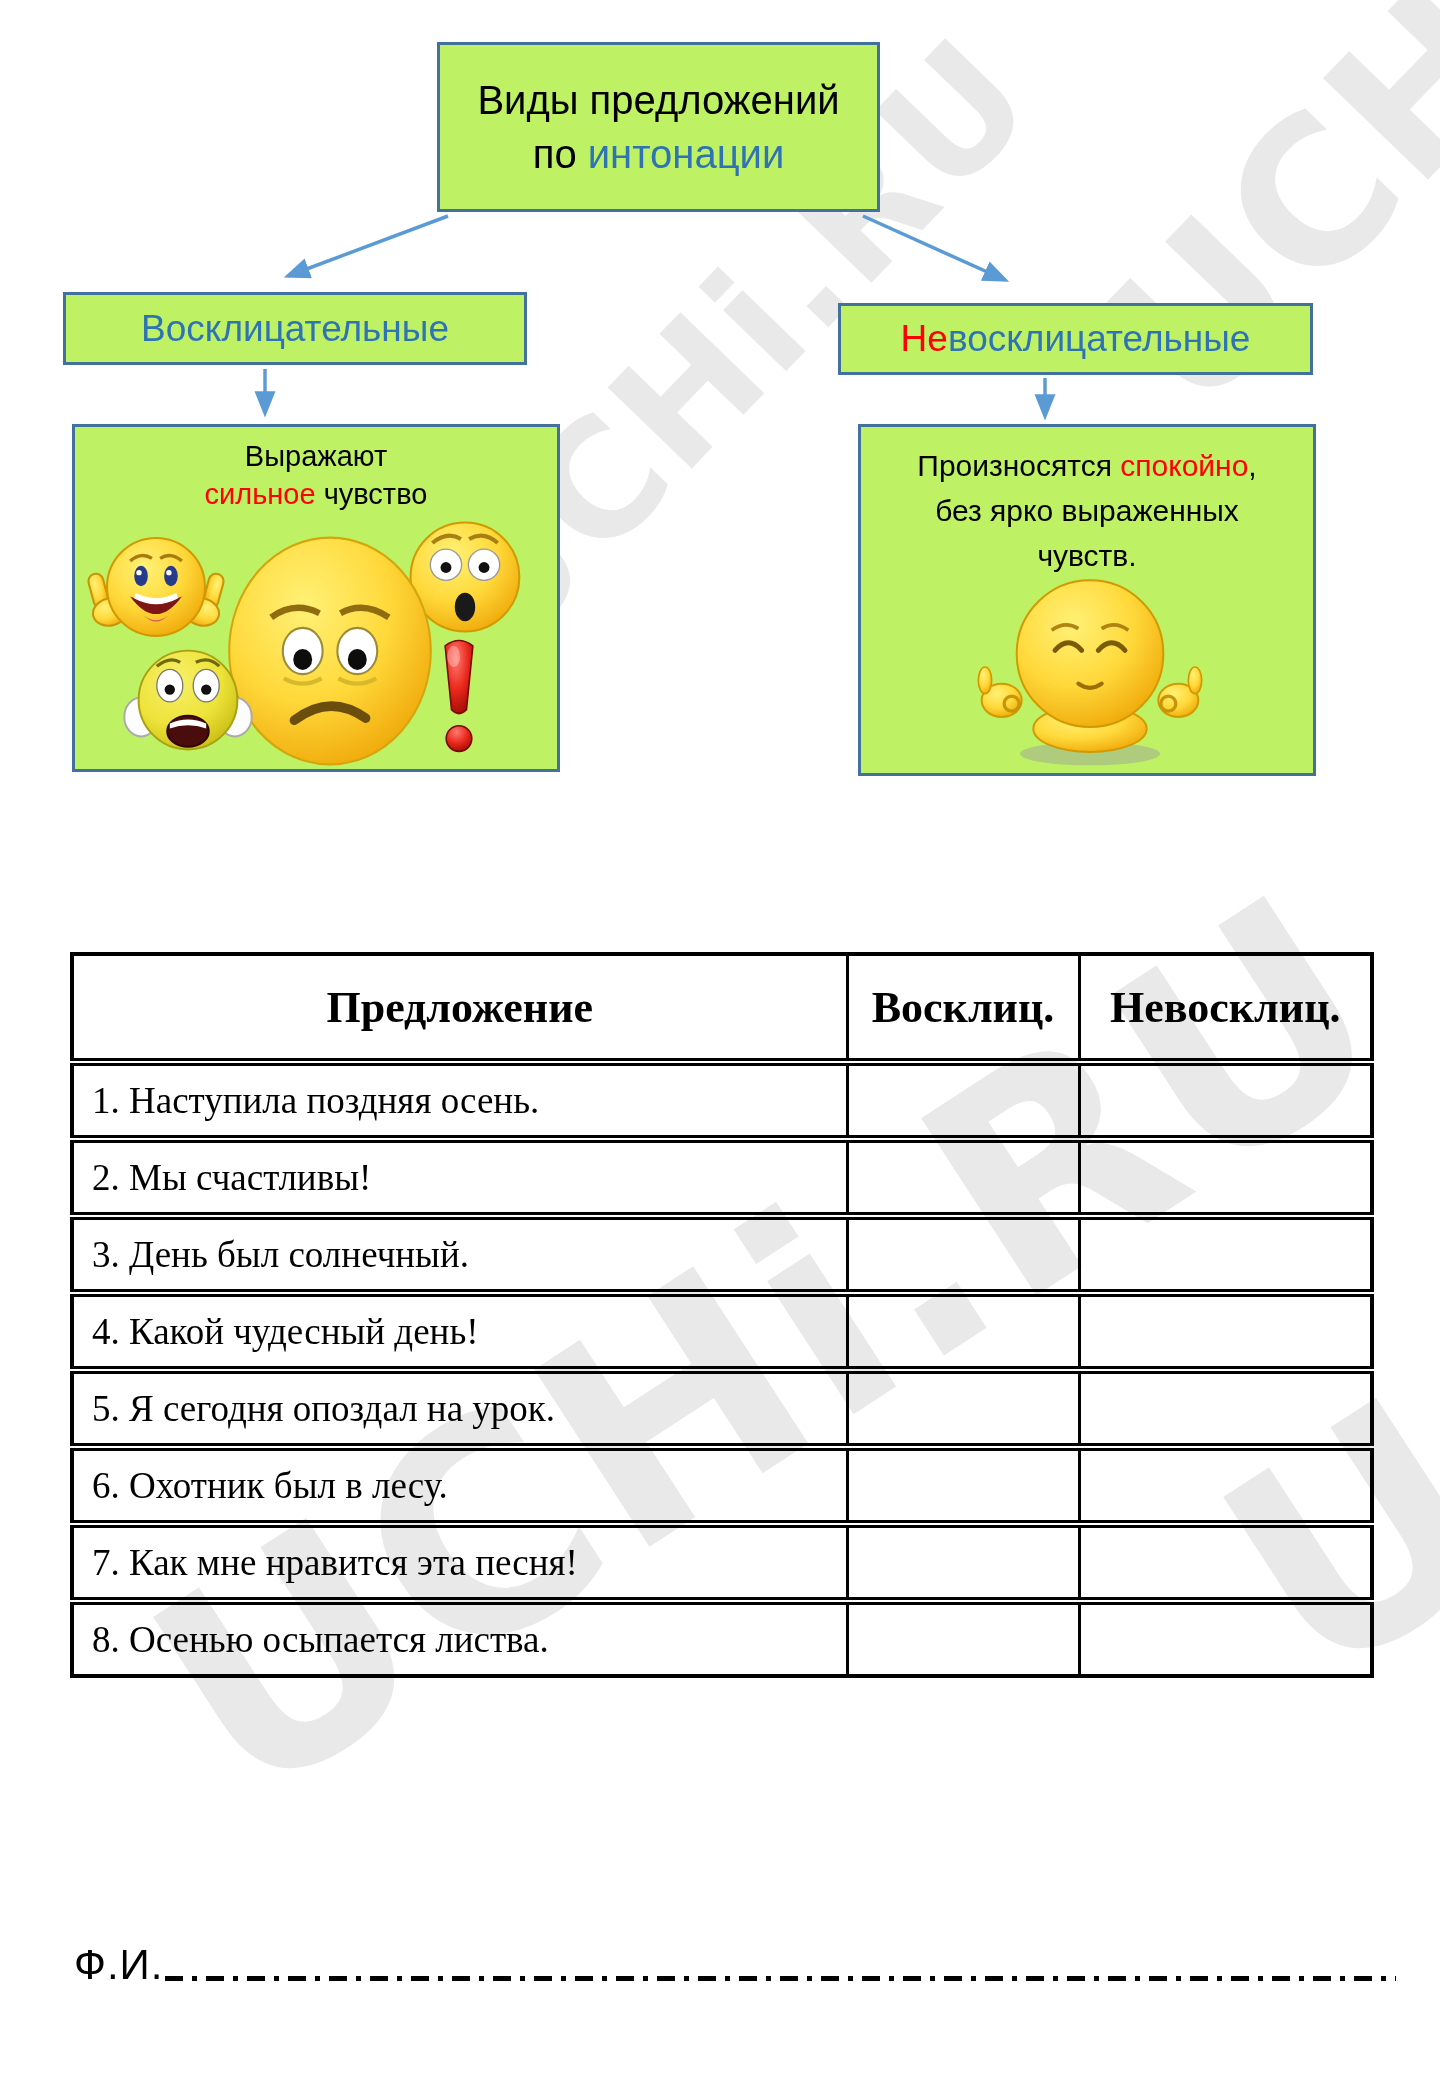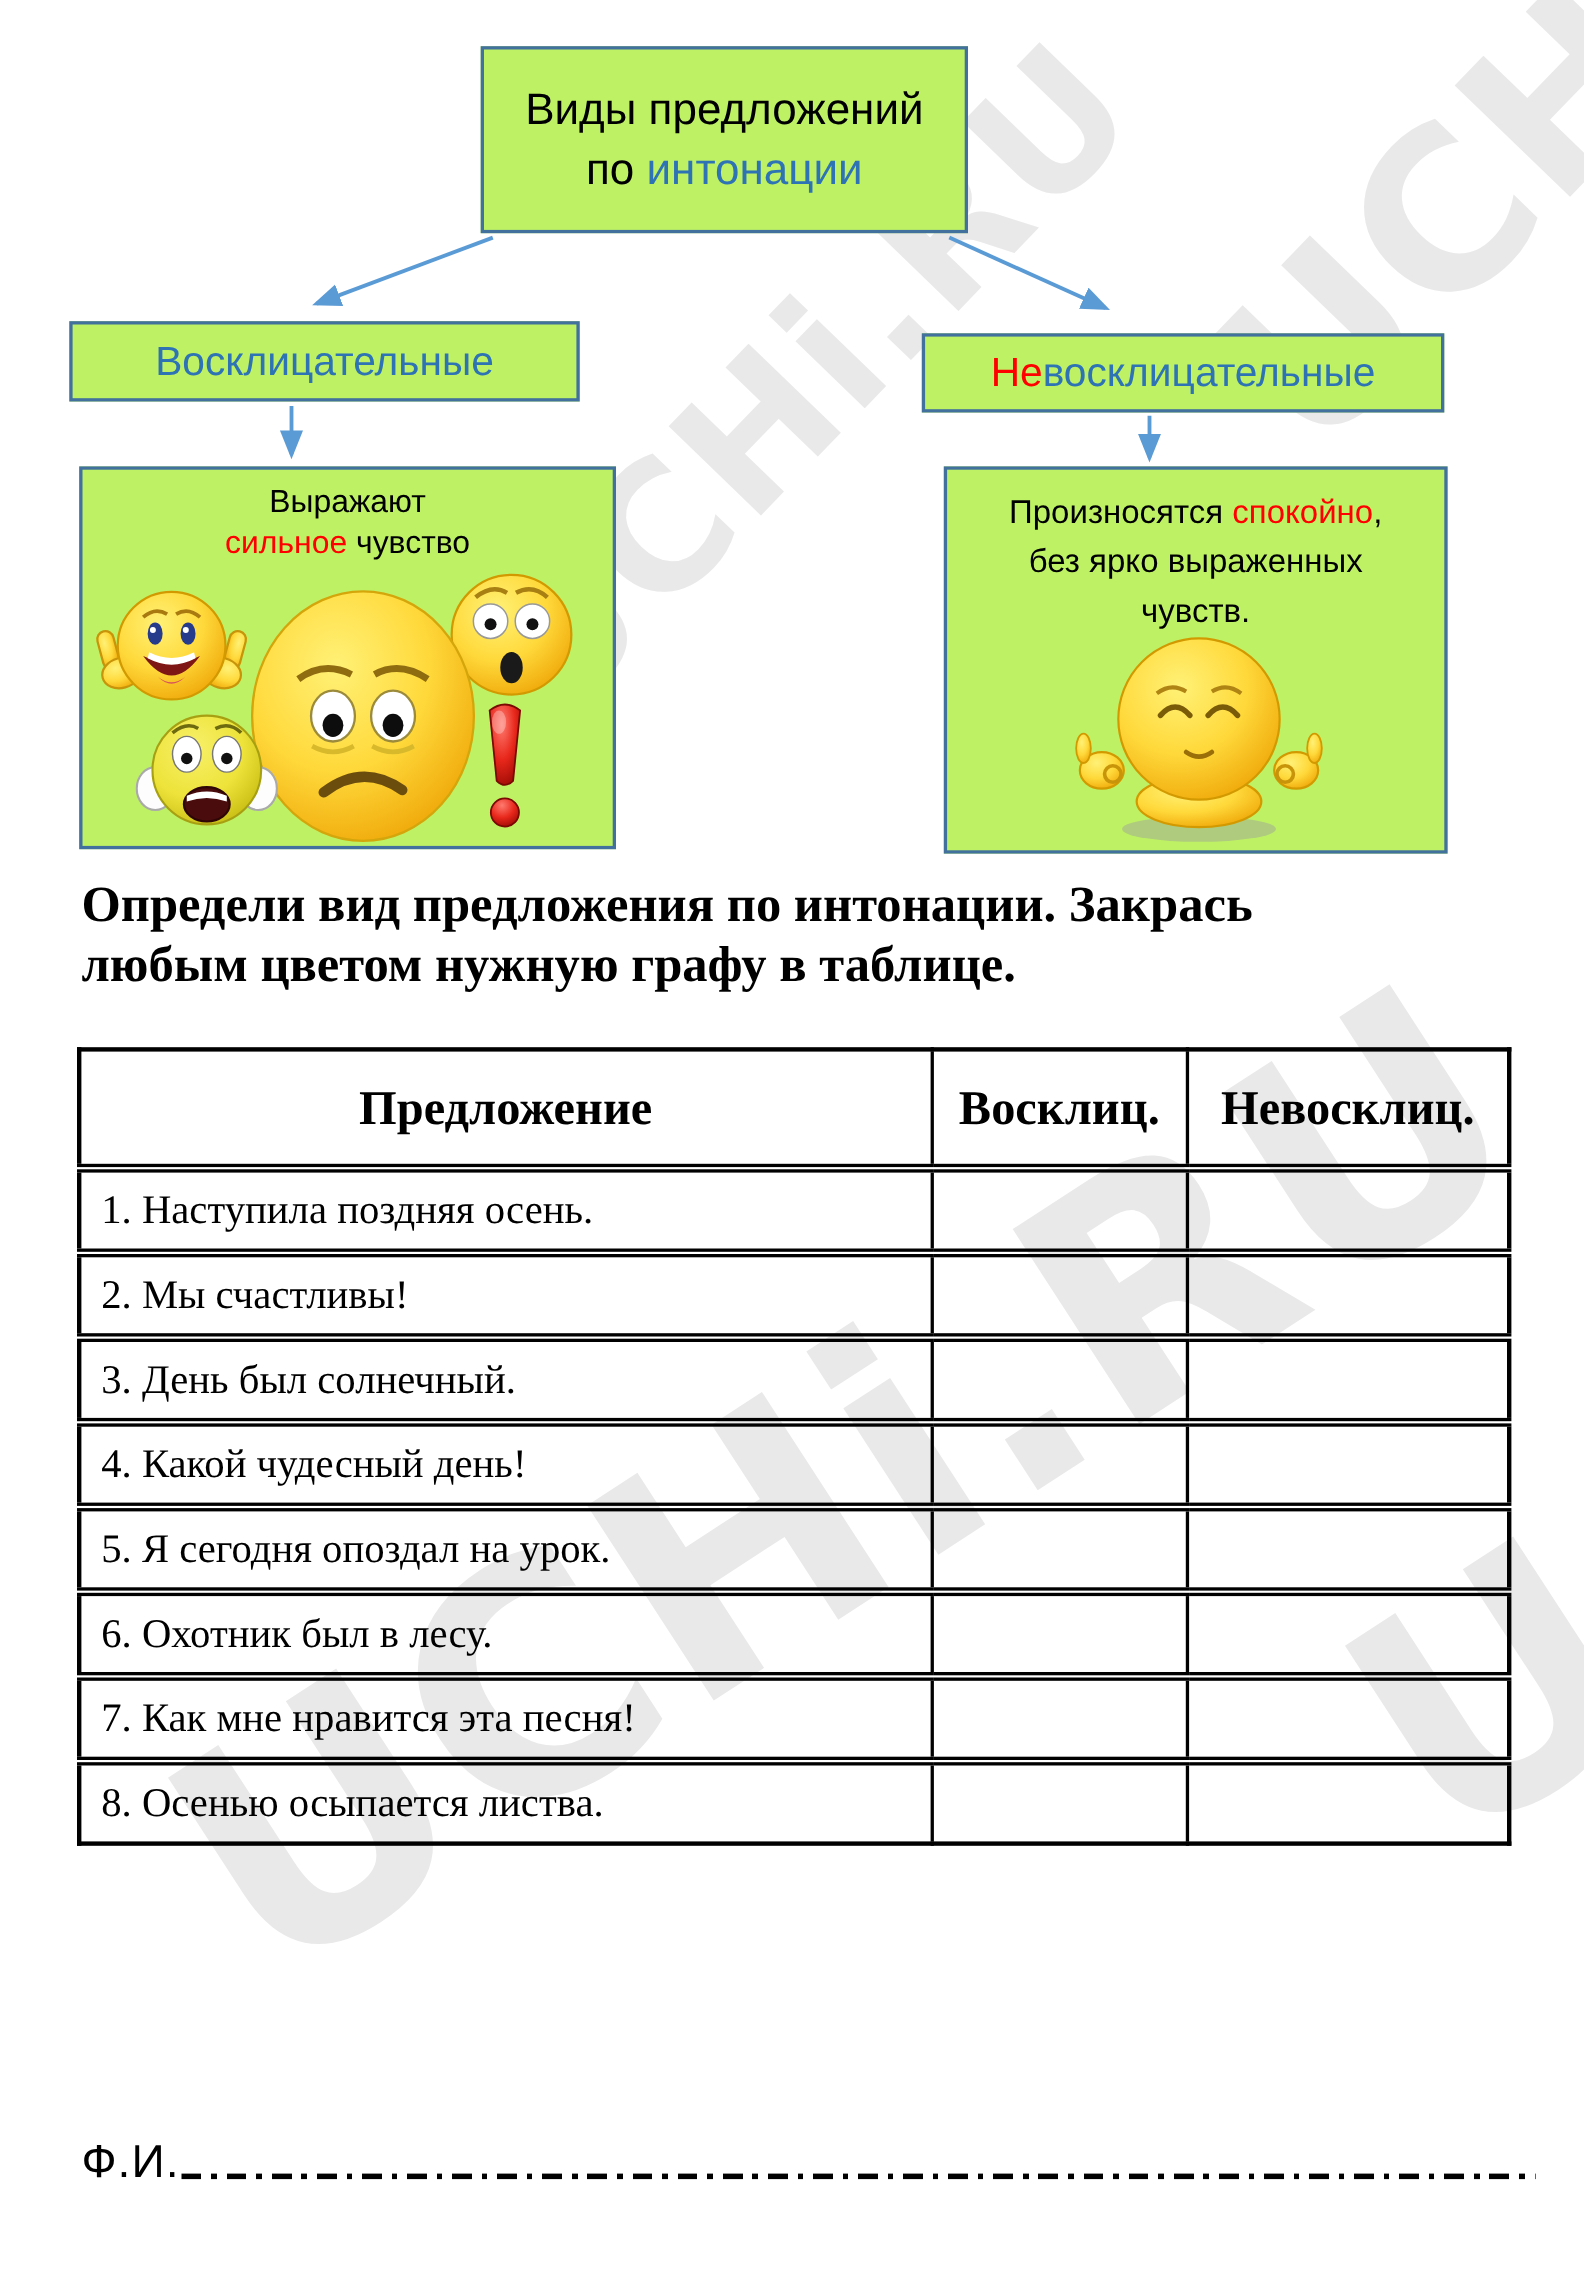--- a/index.html
+++ b/index.html
@@ -200,24 +200,20 @@
       <path d="M68,70 q7,5 14,0" stroke="#9A6E08" stroke-width="2.5" fill="none" stroke-linecap="round"></path>
       <ellipse cx="22" cy="80" rx="12" ry="10" fill="url(#gy)" stroke="#D29A00" stroke-width="1.2"></ellipse>
       <ellipse cx="12" cy="68" rx="4" ry="8" fill="url(#gy)" stroke="#D29A00" stroke-width="1"></ellipse>
       <circle cx="28" cy="82" r="4.5" fill="none" stroke="#C8940A" stroke-width="2"></circle>
       <ellipse cx="128" cy="80" rx="12" ry="10" fill="url(#gy)" stroke="#D29A00" stroke-width="1.2"></ellipse>
       <ellipse cx="138" cy="68" rx="4" ry="8" fill="url(#gy)" stroke="#D29A00" stroke-width="1"></ellipse>
       <circle cx="122" cy="82" r="4.5" fill="none" stroke="#C8940A" stroke-width="2"></circle>
     </svg>
   </div>
 
-  <div class="instruction">
-    <div>Определи вид предложения по интонации. Закрась</div>
-    <div>любым цветом нужную графу в таблице.</div>
-  </div>
 
   <table class="task">
     <colgroup>
         <col class="col-sentence">
         <col class="col-excl">
         <col class="col-nonexcl">
       </colgroup>
     <thead>
       <tr>
         <th>Предложение</th>

